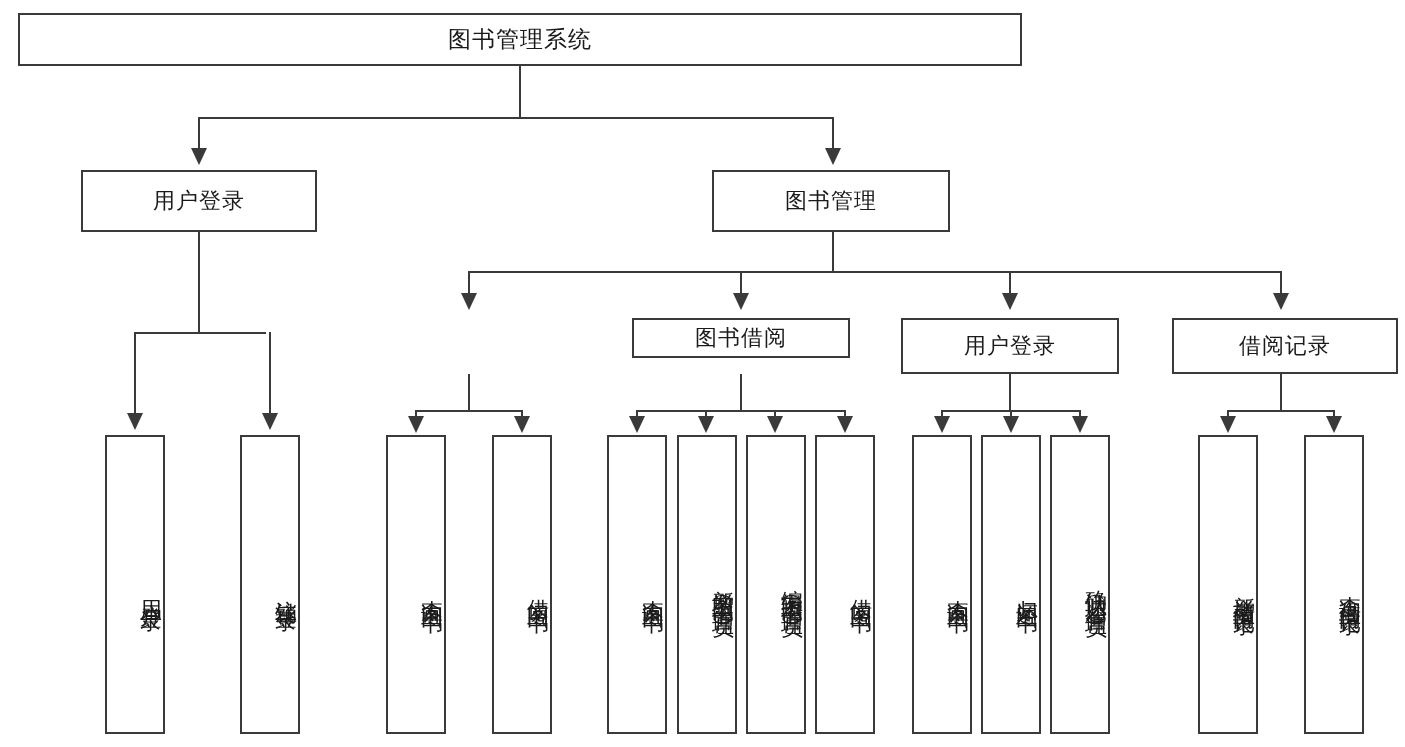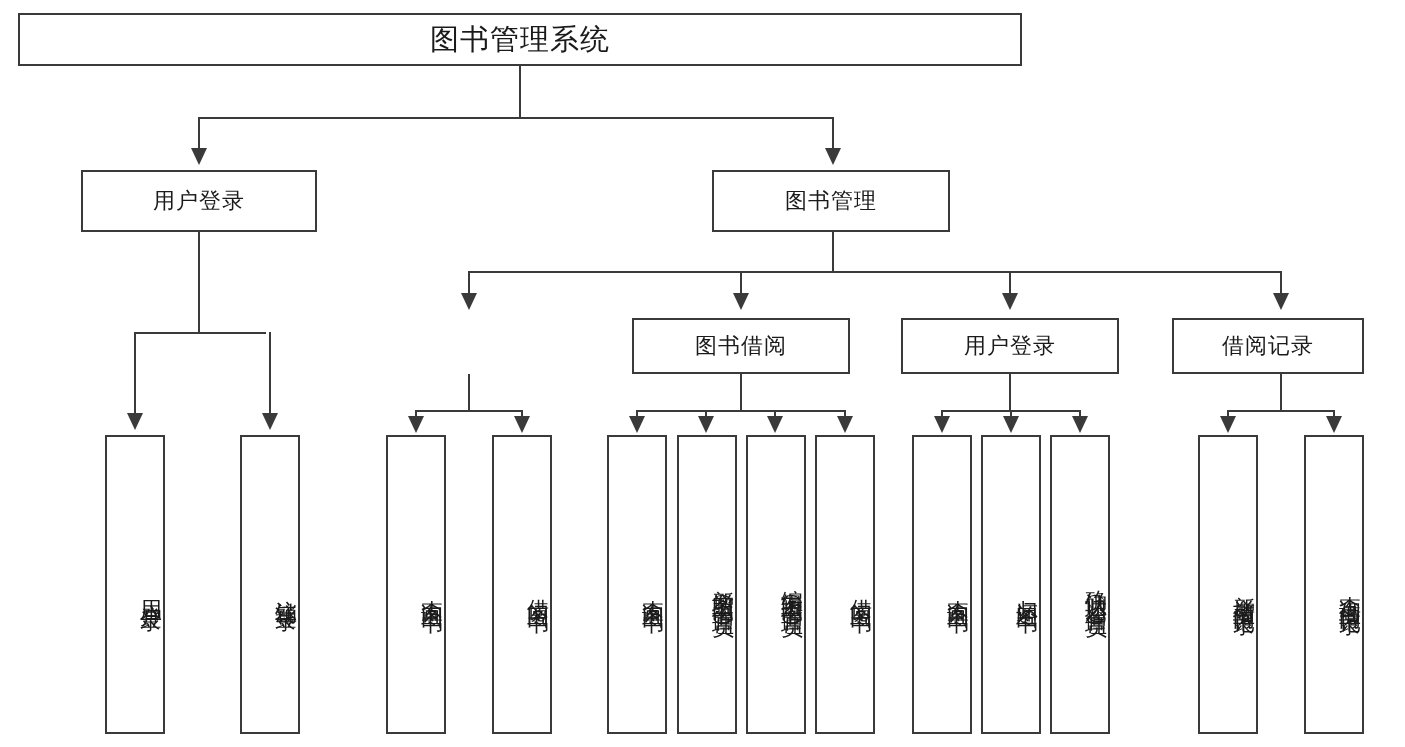--- a/index.html
+++ b/index.html
@@ -24,21 +24,21 @@
     justify-content:center;
     text-align:center;
     color:#1a1a1a;
   }
   .node.h{
     font-size:22px;
     letter-spacing:1px;
     line-height:1.2;
   }
   .node.root{
-    font-size:29px;
+    font-size:23px;
   }
   .node.v{
     writing-mode:vertical-rl;
     text-orientation:upright;
     font-size:22px;
     letter-spacing:4px;
     line-height:1.1;
     padding-top:10px;
     align-items:flex-start;
     justify-content:center;
@@ -109,27 +109,27 @@
 
   <div class="line v" style="left:740px;top:271px;width:2px;height:24px;"></div>
   <div class="arrow" style="left:733px;top:293px;"></div>
 
   <div class="line v" style="left:1009px;top:271px;width:2px;height:24px;"></div>
   <div class="arrow" style="left:1002px;top:293px;"></div>
 
   <div class="line v" style="left:1280px;top:271px;width:2px;height:24px;"></div>
   <div class="arrow" style="left:1273px;top:293px;"></div>
 
-  <div class="node h" style="left:632px;top:318px;width:218px;height:56px;">
+  <div class="node h" style="left:632px;top:318px;width:218px;height:40px;">
     <span>图书借阅</span>
   </div>
   <div class="node h" style="left:901px;top:318px;width:218px;height:56px;">
     <span>用户登录</span>
   </div>
-  <div class="node h" style="left:1172px;top:318px;width:192px;height:56px;">
+  <div class="node h" style="left:1172px;top:318px;width:226px;height:56px;">
     <span>借阅记录</span>
   </div>
 
   <div class="line v" style="left:468px;top:374px;width:2px;height:37px;"></div>
   <div class="line h" style="left:415px;top:410px;width:108px;height:2px;"></div>
   <div class="line v" style="left:415px;top:410px;width:2px;height:9px;"></div>
   <div class="arrow" style="left:408px;top:416px;"></div>
   <div class="line v" style="left:521px;top:410px;width:2px;height:9px;"></div>
   <div class="arrow" style="left:514px;top:416px;"></div>
 

